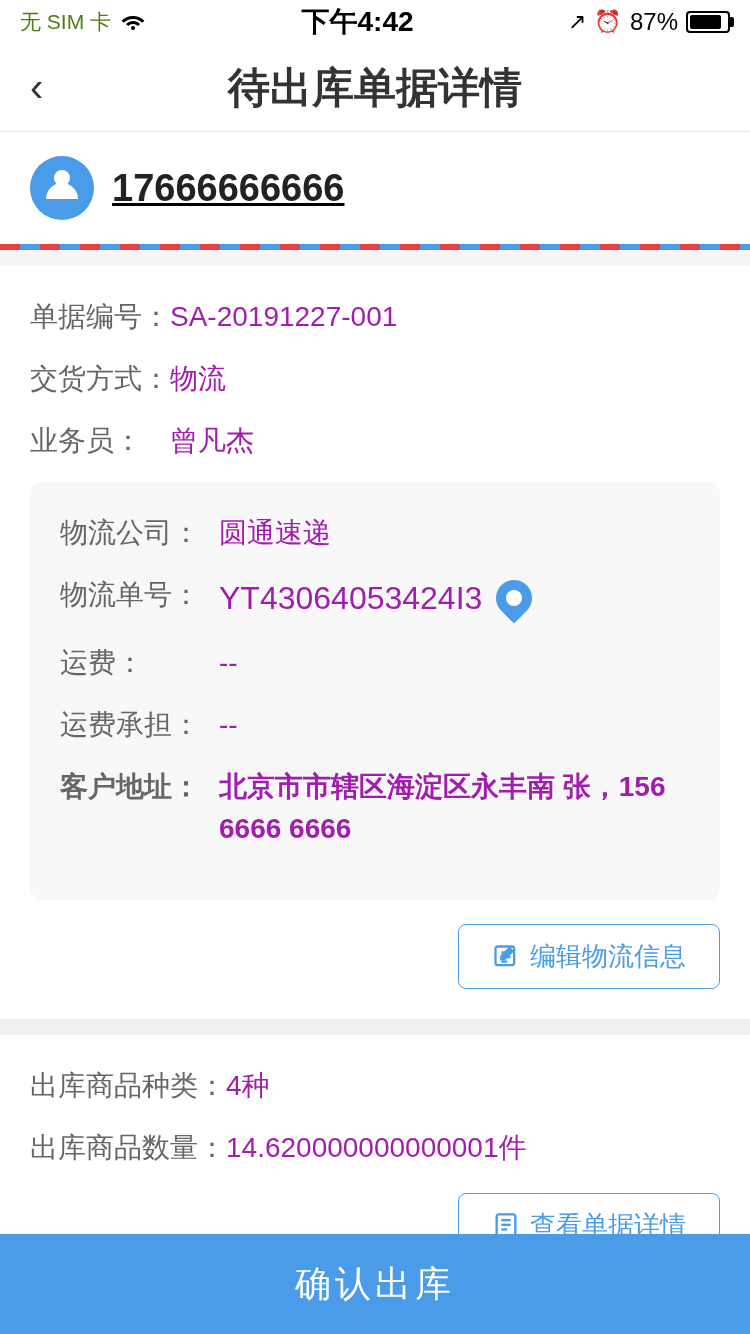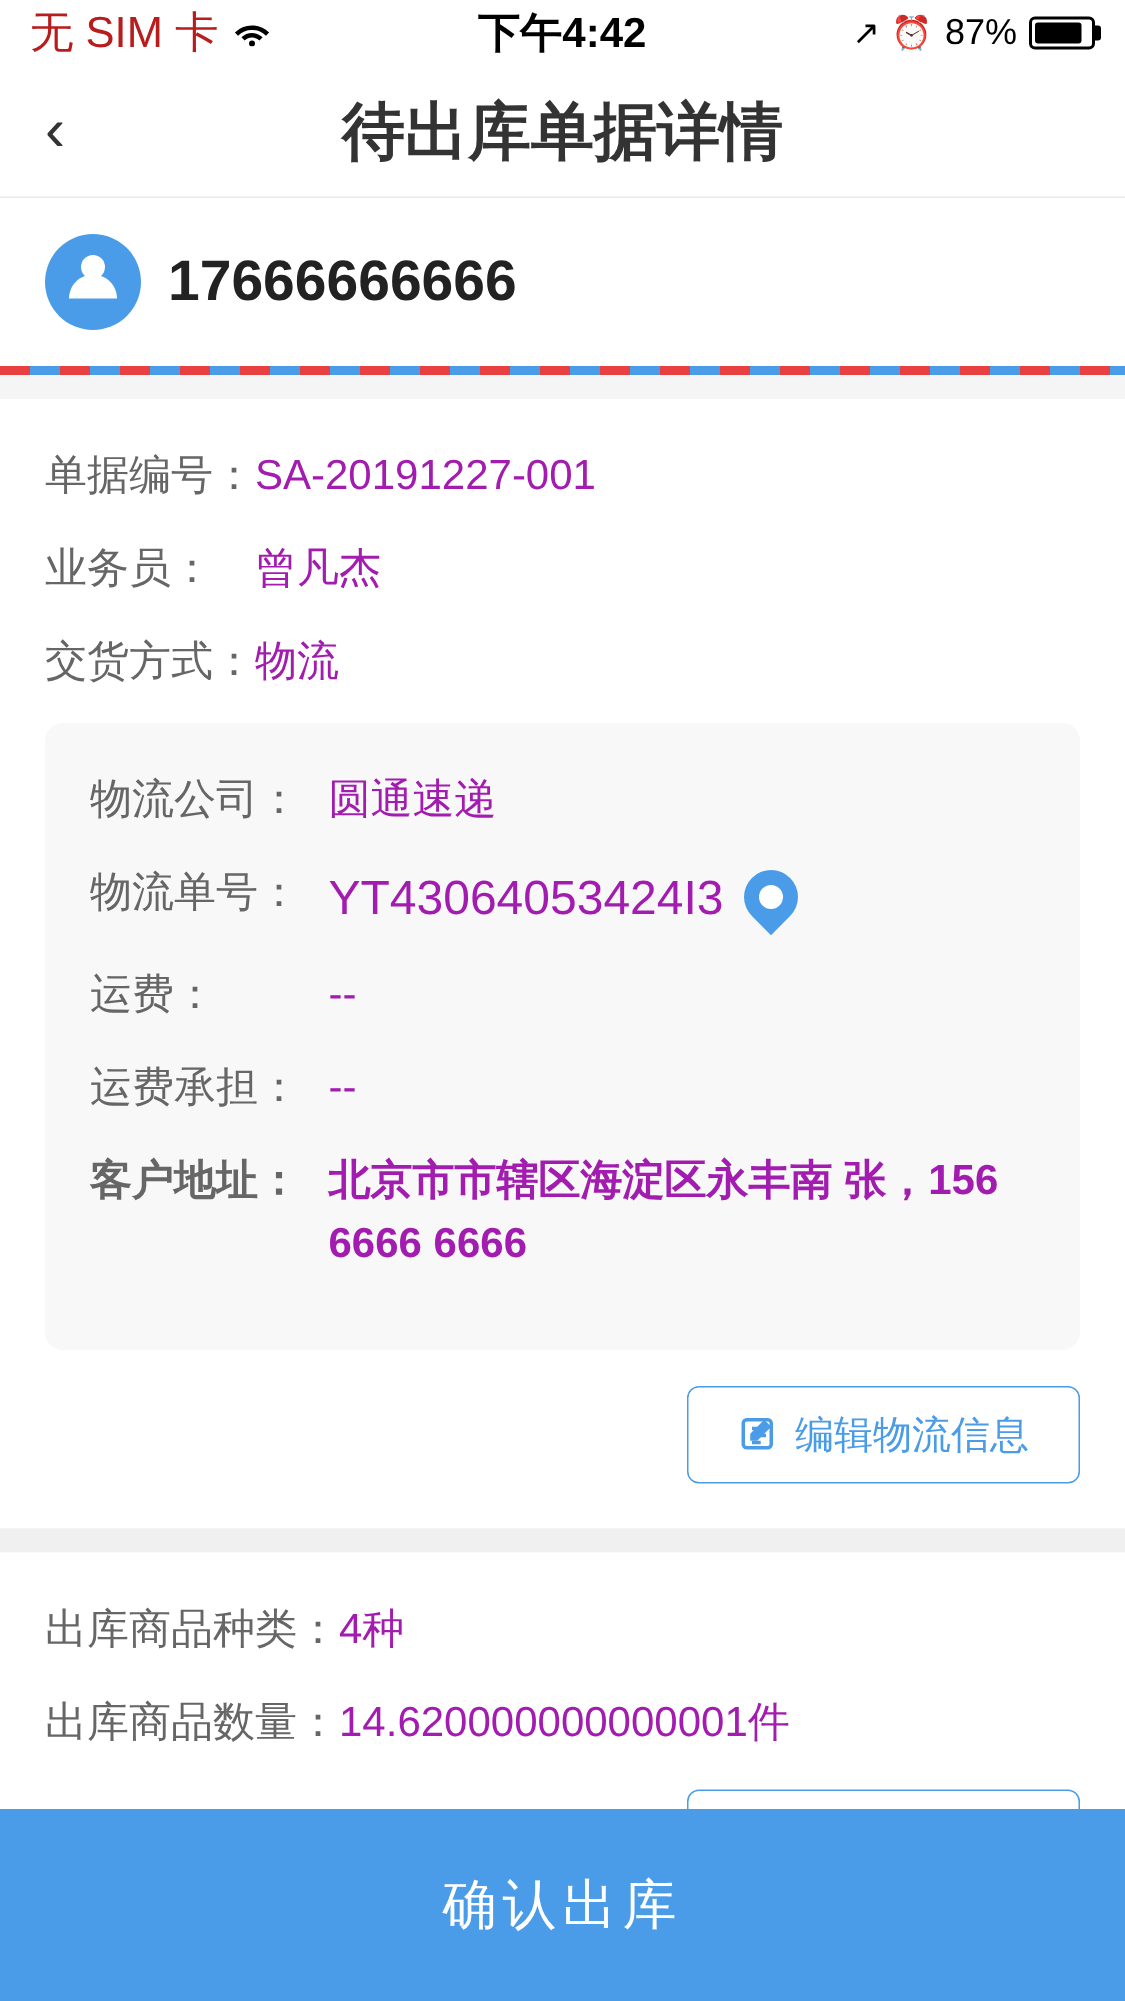--- a/index.html
+++ b/index.html
@@ -21,22 +21,22 @@
       align-items: center;
       justify-content: space-between;
       padding: 0 20px;
       font-size: 26px;
       font-weight: 500;
     }
     .status-bar-left {
       display: flex;
       align-items: center;
       gap: 8px;
-      font-size: 29px;
-      color: #b91c1c;
+      font-size: 21px;
+      color: #4d7c0f;
     }
     .status-bar-center {
       font-size: 28px;
       font-weight: 600;
       color: #000;
     }
     .status-bar-right {
       display: flex;
       align-items: center;
       gap: 8px;
@@ -97,20 +97,21 @@
     }
 
     
     .customer-header {
       background: #fff;
       padding: 24px 30px;
       display: flex;
       align-items: center;
       gap: 18px;
       position: relative;
+      text-decoration: underline;
     }
     .avatar {
       width: 64px;
       height: 64px;
       border-radius: 50%;
       background: #4a9ce8;
       display: flex;
       align-items: center;
       justify-content: center;
       flex-shrink: 0;
@@ -250,21 +251,21 @@
       margin-top: 24px;
     }
 
     
     .bottom-bar {
       position: fixed;
       bottom: 0;
       left: 0;
       width: 750px;
       background: #4a9ce8;
-      height: 128px;
+      height: 100px;
       display: flex;
       align-items: center;
       justify-content: center;
     }
     .confirm-btn {
       color: #fff;
       font-size: 36px;
       font-weight: 500;
       letter-spacing: 4px;
       cursor: pointer;
@@ -320,26 +321,26 @@
   </div>
 
   <div class="dashed-divider"></div>
 
   <div class="section">
     <div class="info-row">
       <span class="info-label">单据编号：</span>
       <span class="info-value">SA-20191227-001</span>
     </div>
     <div class="info-row">
+      <span class="info-label">交货方式：</span>
+      <span class="info-value">物流</span>
+    </div>
+    <div class="info-row">
       <span class="info-label">业务员：</span>
       <span class="info-value">曾凡杰</span>
-    </div>
-    <div class="info-row">
-      <span class="info-label">交货方式：</span>
-      <span class="info-value">物流</span>
     </div>
 
     <div class="logistics-card">
       <div class="info-row">
         <span class="info-label">物流公司：</span>
         <span class="info-value">圆通速递</span>
       </div>
       <div class="info-row">
         <span class="info-label">物流单号：</span>
         <span class="tracking-value">

